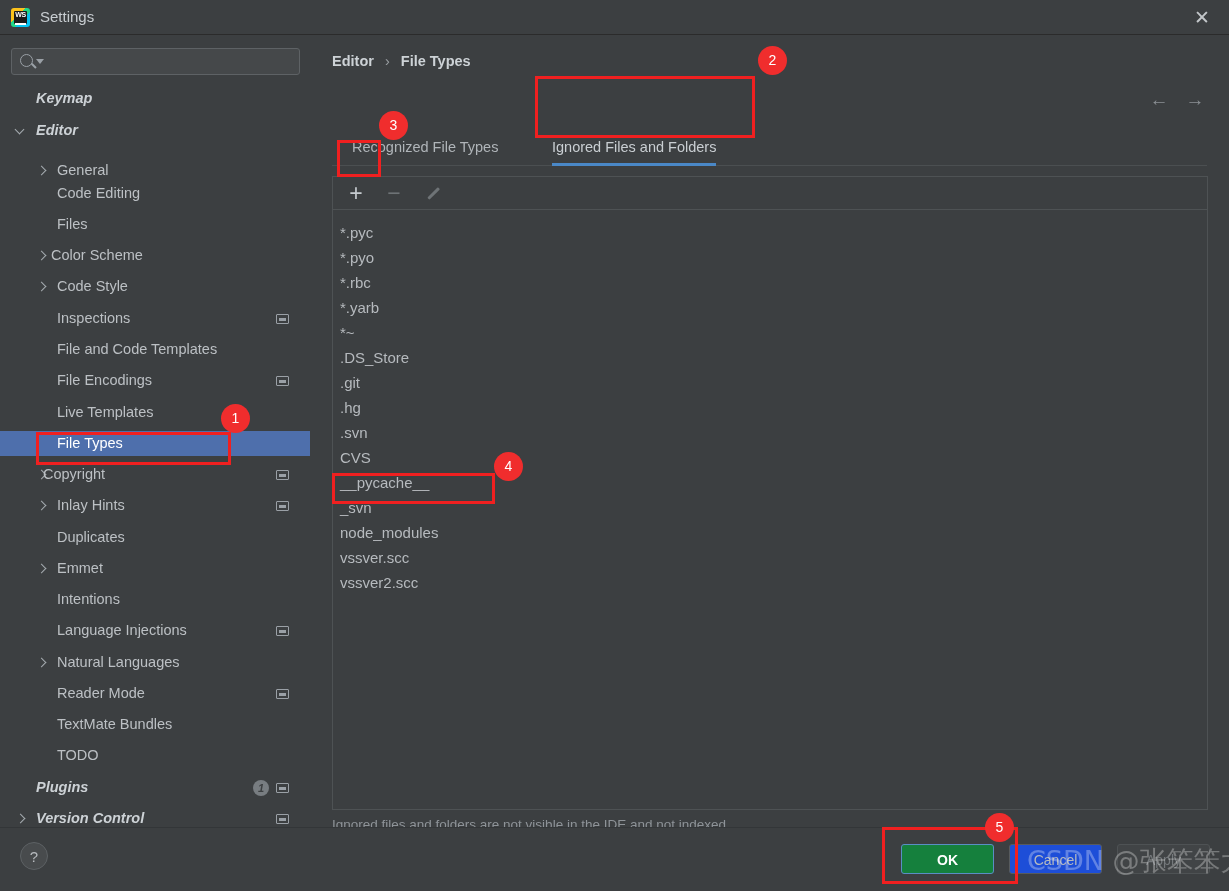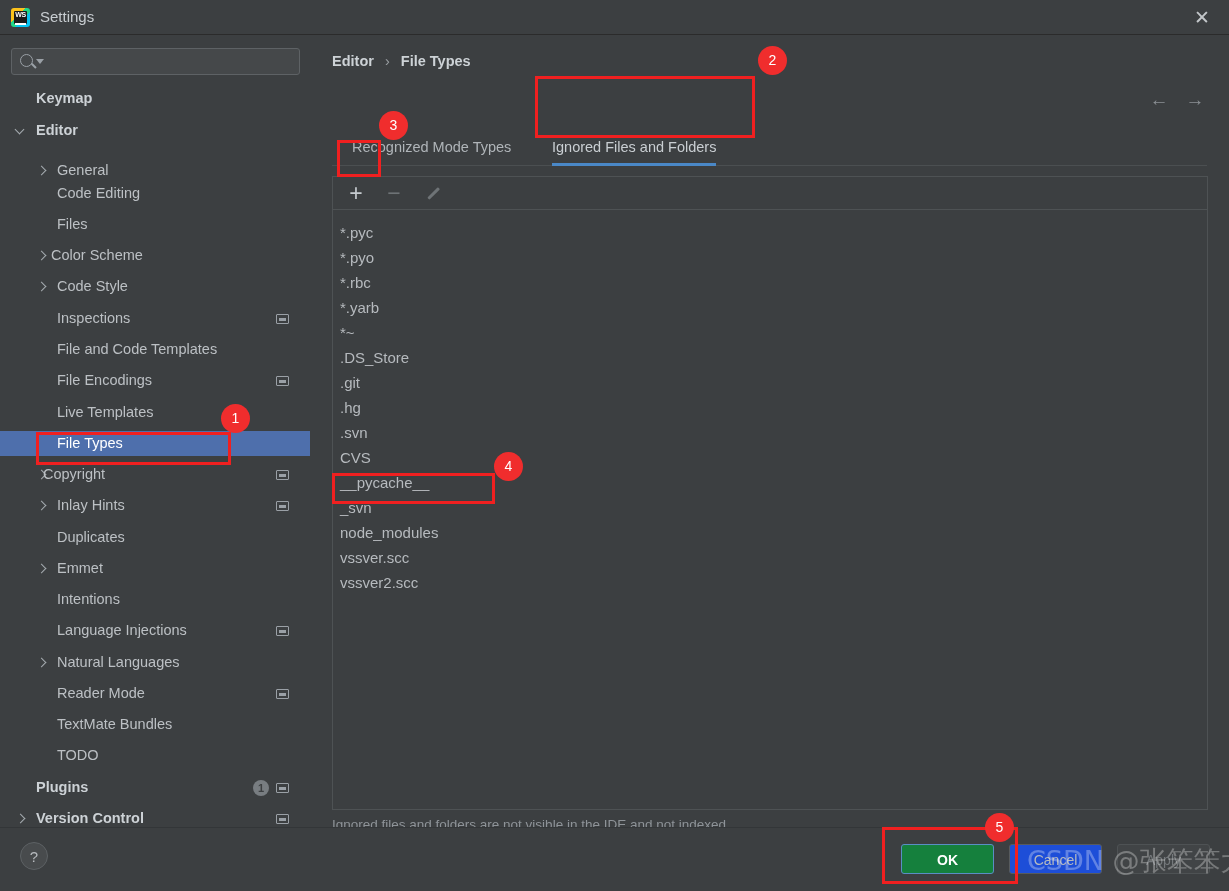--- a/index.html
+++ b/index.html
@@ -76,21 +76,21 @@
     background: transparent; border: none; outline: none;
     color: #bbbbbb; font-size: 13px; font-family: "Liberation Sans", sans-serif;
   }
 
   .tree { position: absolute; left: 0; top: 50px; width: 310px; height: 740px; }
   .tree-item {
     position: absolute; left: 0; width: 310px; height: 25px;
     color: #bcc0c4; font-size: 14.5px; line-height: 25px;
     white-space: nowrap; cursor: default;
   }
-  .tree-item.bold { font-weight: bold; color: #cdd2d6; }
+  .tree-item.bold { font-weight: bold; color: #cdd2d6; font-style: italic; }
   .tree-item.selected { background: #4e6fac; color: #ffffff; }
   .tree-item .lbl { position: absolute; }
   .chev {
     position: absolute; width: 12px; height: 25px;
   }
   .chev::before {
     content: ""; position: absolute; left: 2px; top: 9px;
     width: 6px; height: 6px;
     border-right: 1.6px solid #a5abb0; border-bottom: 1.6px solid #a5abb0;
     transform: rotate(-45deg);
@@ -352,21 +352,21 @@
     <div class="breadcrumb">
       <span>Editor</span>
       <span class="sep">›</span>
       <span>File Types</span>
     </div>
 
     <div class="nav-arrow nav-back">←</div>
     <div class="nav-arrow nav-fwd">→</div>
 
     <div class="tabs" id="tabs">
-        <div class="tab" style="left: 20px;">Recognized Mode Types</div>
+        <div class="tab" style="left: 20px;">Recognized File Types</div>
         <div class="tab active" style="left: 220px; text-align: right;">Ignored Files and Folders</div>
       </div>
 
     <div class="listbox">
       <div class="list-toolbar">
         <div class="tb-btn tb-plus">+</div>
         <div class="tb-btn tb-minus">−</div>
         <div class="tb-btn tb-pencil">
           <div class="pencil-glyph"></div>
         </div>

